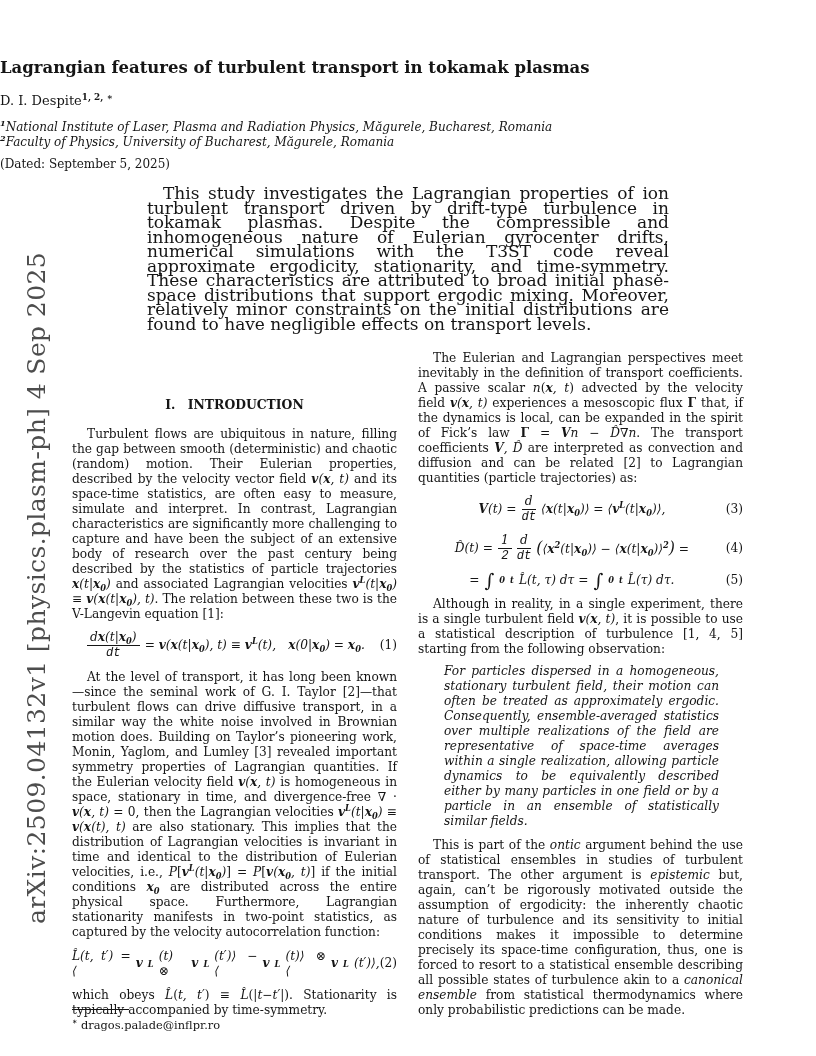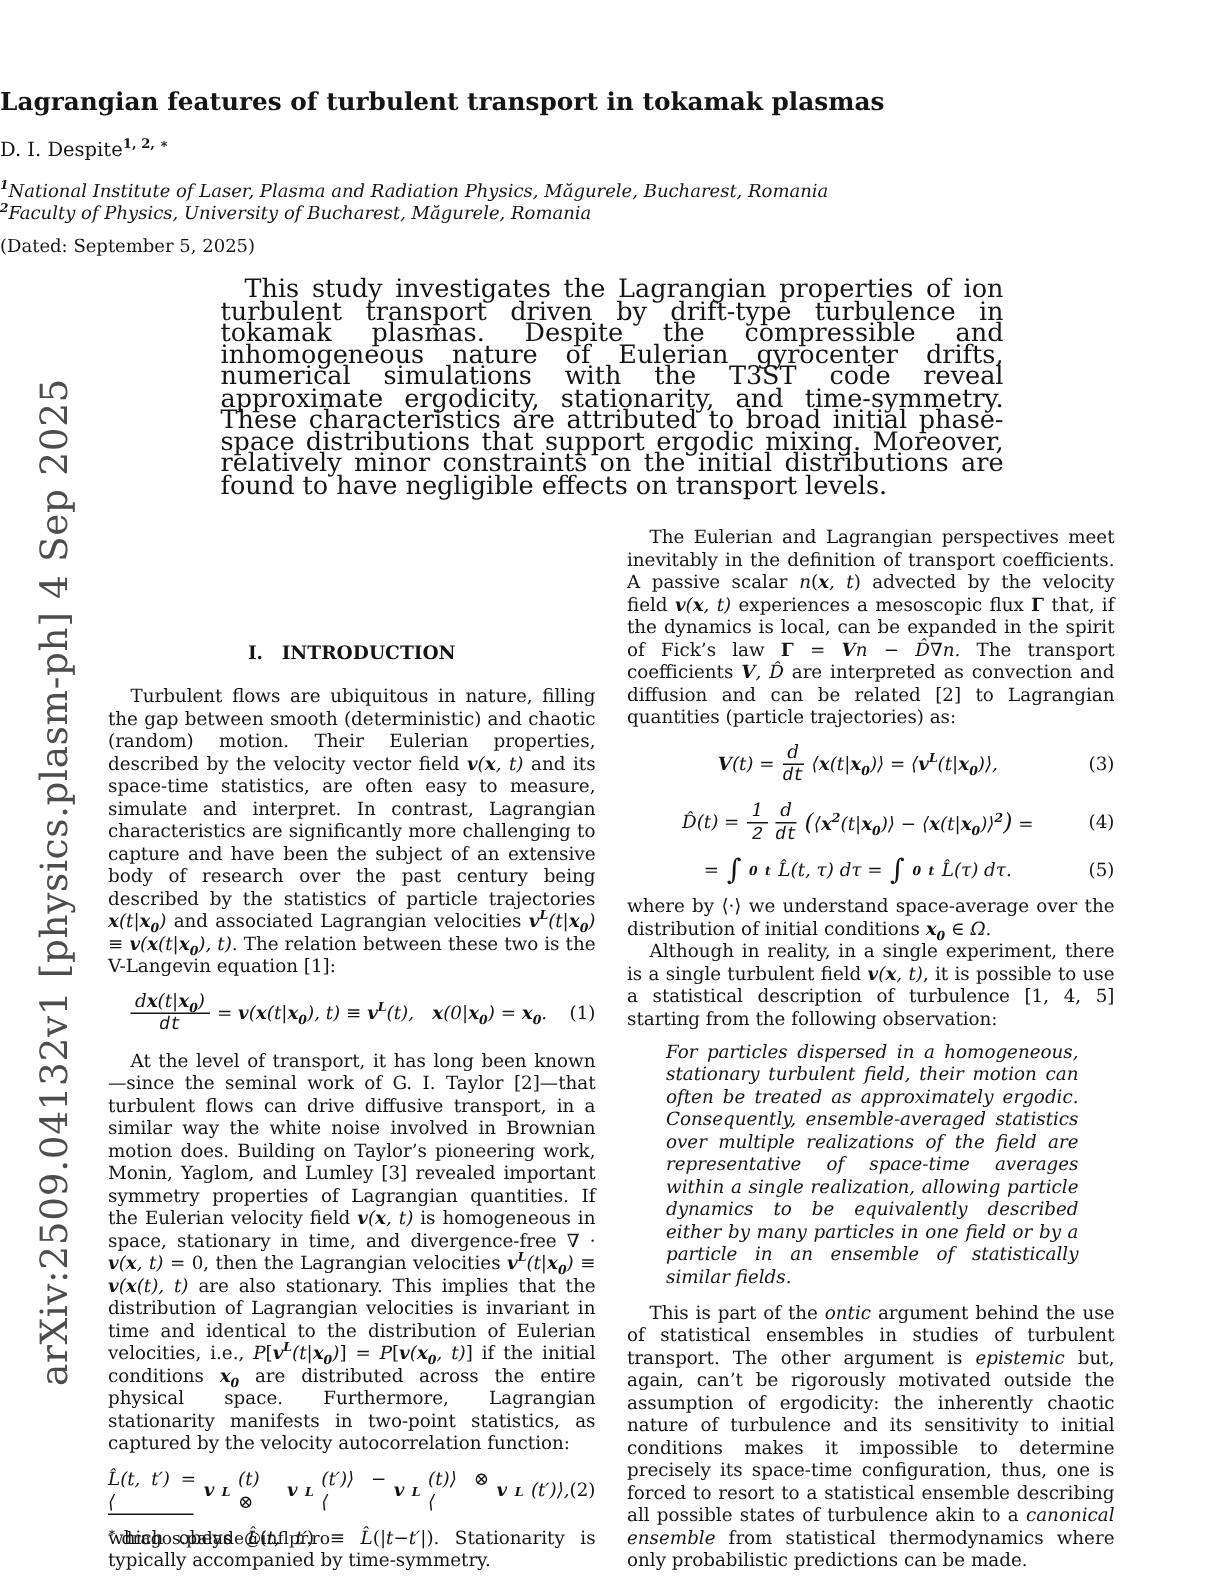--- a/index.html
+++ b/index.html
@@ -116,21 +116,20 @@
           <span><span class="big">(</span>⟨<b>x</b><sup>2</sup>(t|<b>x</b><sub>0</sub>)⟩ − ⟨<b>x</b>(t|<b>x</b><sub>0</sub>)⟩<sup>2</sup><span class="big">)</span> =</span>
         </span>
         <span class="eq-num">(4)</span>
       </div>
 
       <div class="equation">
         <span class="eq-body">= <span class="int">∫</span><sub>0</sub><sup>t</sup> L̂(t, τ) dτ = <span class="int">∫</span><sub>0</sub><sup>t</sup> L̂(τ) dτ.</span>
         <span class="eq-num">(5)</span>
       </div>
 
-      <p class="noindent">where by ⟨·⟩ we understand space-average over the distribution of initial conditions <i><b>x</b><sub>0</sub> ∈ Ω</i>.</p>
       <p>Although in reality, in a single experiment, there is a single turbulent field <i><b>v</b>(<b>x</b>, t)</i>, it is possible to use a statistical description of turbulence [1, 4, 5] starting from the following observation:</p>
 
       <div class="quote">For particles dispersed in a homogeneous, stationary turbulent field, their motion can often be treated as approximately ergodic. Consequently, ensemble-averaged statistics over multiple realizations of the field are representative of space-time averages within a single realization, allowing particle dynamics to be equivalently described either by many particles in one field or by a particle in an ensemble of statistically similar fields.</div>
 
       <p>This is part of the <i>ontic</i> argument behind the use of statistical ensembles in studies of turbulent transport. The other argument is <i>epistemic</i> but, again, can’t be rigorously motivated outside the assumption of ergodicity: the inherently chaotic nature of turbulence and its sensitivity to initial conditions makes it impossible to determine precisely its space-time configuration, thus, one is forced to resort to a statistical ensemble describing all possible states of turbulence akin to a <i>canonical ensemble</i> from statistical thermodynamics where only probabilistic predictions can be made.</p>
     </div>
 
   </div>
 
   <div class="footnote">

